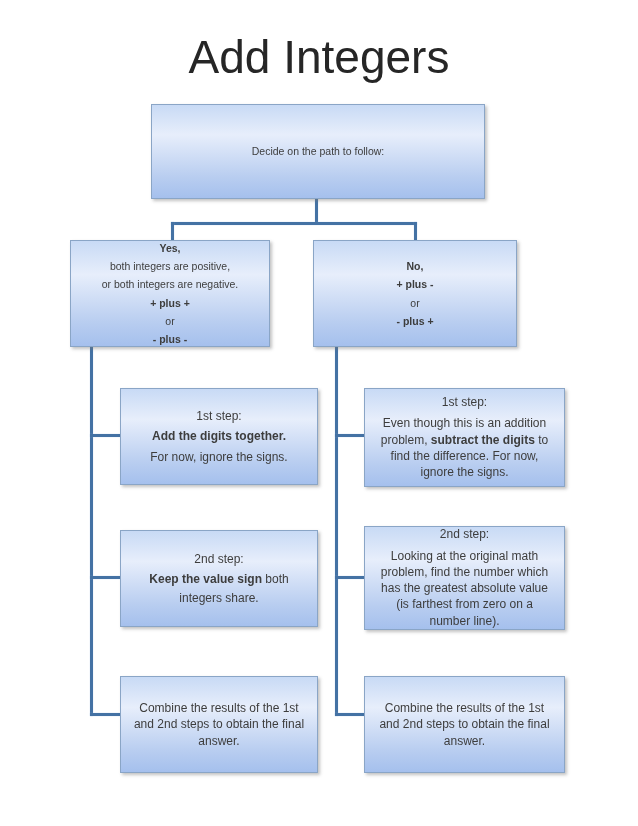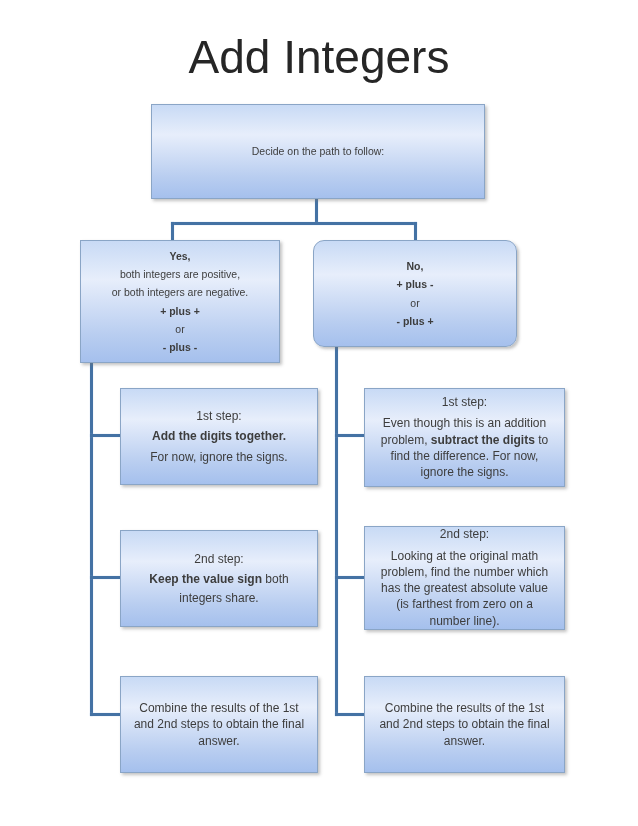--- a/index.html
+++ b/index.html
@@ -39,22 +39,22 @@
     line-height: 1.55;
   }
   .box .line { margin: 1px 0; }
   .box .para { margin: 3px 0; line-height: 1.35; }
   .bold { font-weight: bold; }
   .step { font-size: 12px; }
   .connector { position: absolute; background: #4472a4; box-shadow: 0 0 1px #9db9d9; }
 
   
   .b-root { left: 151px; top: 104px; width: 334px; height: 95px; }
-  .b-yes  { left: 80px;  top: 240px; width: 200px; height: 123px; }
-  .b-no   { left: 313px; top: 240px; width: 204px; height: 107px; border-radius: 11px; }
+  .b-yes  { left: 70px;  top: 240px; width: 200px; height: 107px; }
+  .b-no   { left: 313px; top: 240px; width: 204px; height: 107px; }
   .b-l1   { left: 120px; top: 388px; width: 198px; height: 97px; }
   .b-l2   { left: 120px; top: 530px; width: 198px; height: 97px; }
   .b-l3   { left: 120px; top: 676px; width: 198px; height: 97px; }
   .b-r1   { left: 364px; top: 388px; width: 201px; height: 99px; }
   .b-r2   { left: 364px; top: 526px; width: 201px; height: 104px; }
   .b-r3   { left: 364px; top: 676px; width: 201px; height: 97px; }
 
   
   .c-stub { left: 315px; top: 199px; width: 3px;   height: 25px; }
   .c-h    { left: 171px; top: 222px; width: 246px; height: 3px; }

